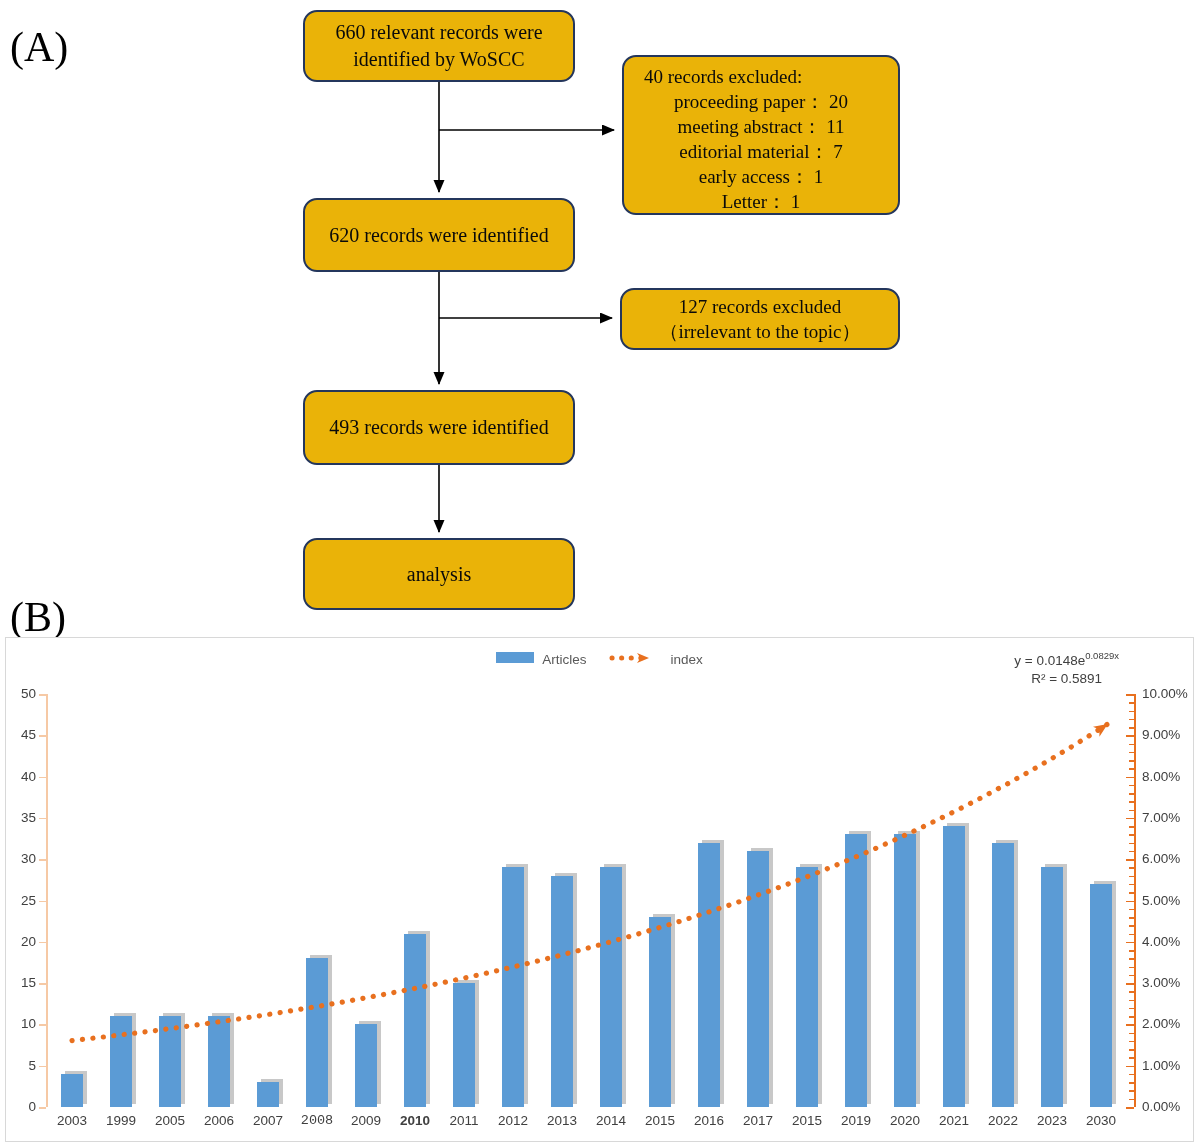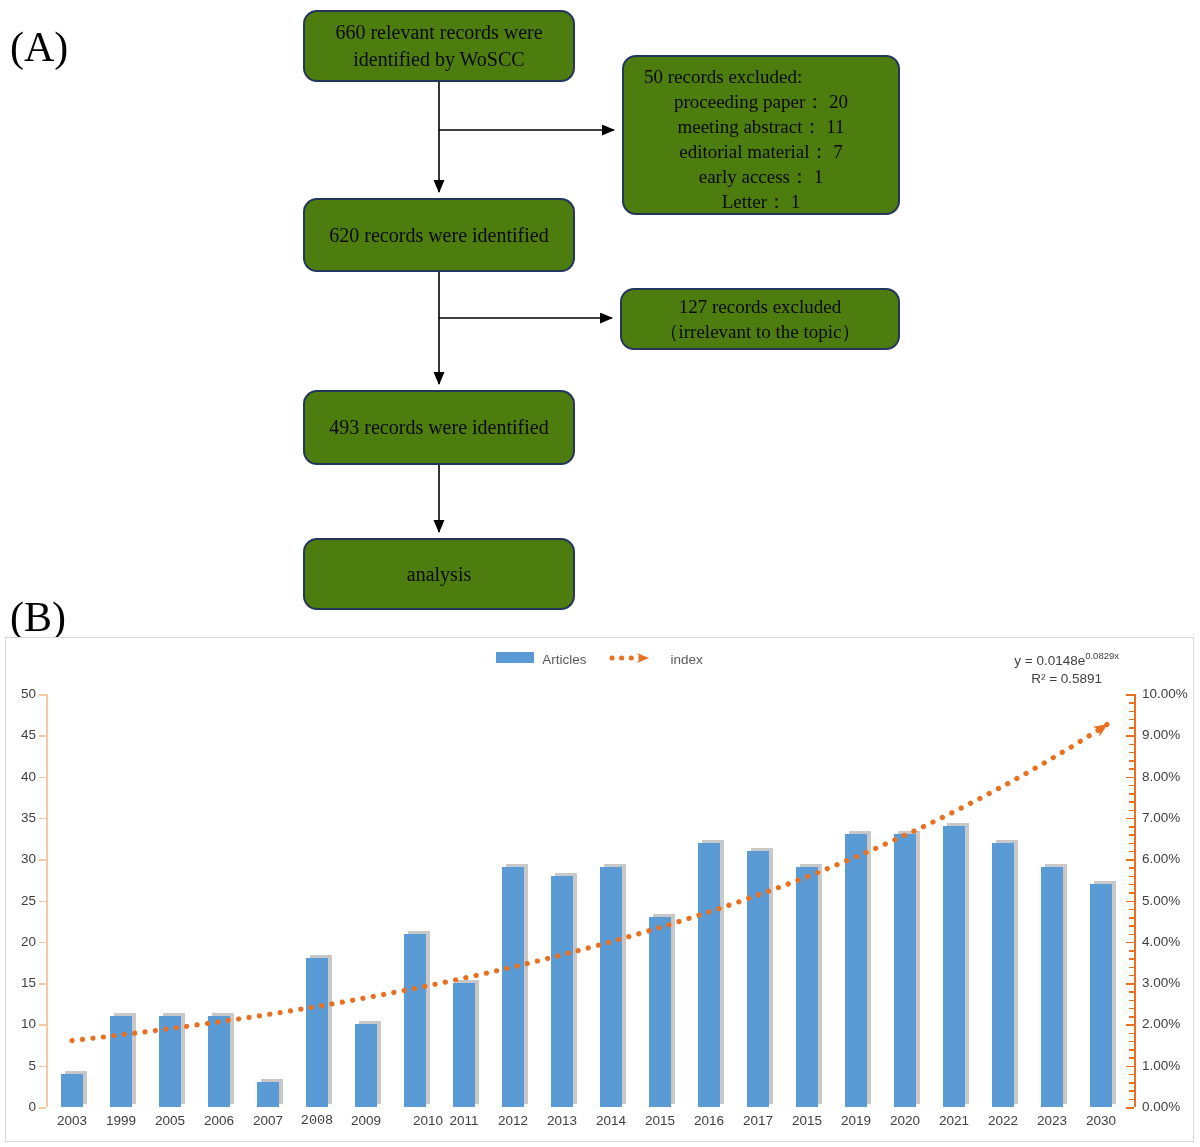--- a/index.html
+++ b/index.html
@@ -1,21 +1,21 @@
 <!DOCTYPE html>
 <html><head>
 <meta charset="utf-8">
 <style>
   html,body{margin:0;padding:0;background:#fff;}
   .figure{position:relative;width:1200px;height:1147px;background:#fff;overflow:hidden;
           font-family:"Liberation Sans",sans-serif;}
   .panel-label{position:absolute;font-family:"Liberation Serif",serif;font-size:42px;color:#000;line-height:1;}
   
   .flow-box{position:absolute;box-sizing:border-box;border:2px solid #24365C;border-radius:14px;
-            background:#4d7c0f;display:flex;flex-direction:column;align-items:center;justify-content:center;
+            background:#eab308;display:flex;flex-direction:column;align-items:center;justify-content:center;
             text-align:center;font-family:"Liberation Serif",serif;font-size:20px;color:#0a0a0a;
             padding:6px 12px;line-height:1.35;}
   .flow-box.excl{font-size:19px;line-height:25px;align-items:stretch;justify-content:flex-start;padding:7px 12px;}
   .excl-title{text-align:left;padding-left:8px;}
   .excl-item{text-align:center;}
   svg.flow-arrows{position:absolute;left:0;top:0;pointer-events:none;}
   
   .chart-frame{position:absolute;left:5px;top:637px;width:1189px;height:505px;box-sizing:border-box;
                border:1px solid #d8d8d8;background:#fff;}
   .legend{position:absolute;left:0;right:0;top:14px;display:flex;justify-content:center;
@@ -51,21 +51,21 @@
     <path d="M439,272 L439,384" stroke="#000" stroke-width="1.6" fill="none" marker-end="url(#arw)"></path>
     <path d="M439,318 L612,318" stroke="#000" stroke-width="1.6" fill="none" marker-end="url(#arw)"></path>
     <path d="M439,465 L439,532" stroke="#000" stroke-width="1.6" fill="none" marker-end="url(#arw)"></path>
   </svg>
 
   <div class="flow-box" style="left:303px;top:10px;width:272px;height:72px;">
     <span>660 relevant records were identified by WoSCC</span>
   </div>
 
   <div class="flow-box excl" style="left:622px;top:55px;width:278px;height:160px;">
-    <span class="excl-title">50 records excluded:</span>
+    <span class="excl-title">40 records excluded:</span>
     <span class="excl-item">proceeding paper： 20</span>
     <span class="excl-item">meeting abstract： 11</span>
     <span class="excl-item">editorial material： 7</span>
     <span class="excl-item">early access： 1</span>
     <span class="excl-item">Letter： 1</span>
   </div>
 
   <div class="flow-box" style="left:303px;top:198px;width:272px;height:74px;">
     <span>620 records were identified</span>
   </div>
@@ -205,21 +205,21 @@
       <div class="x-label" style="left: 140px; top: 475px; width: 48px;">2005</div>
       <div class="bar" style="left: 202px; top: 378.14px; width: 22px; height: 90.86px; background: rgb(91, 155, 213);"></div>
       <div class="x-label" style="left: 189px; top: 475px; width: 48px;">2006</div>
       <div class="bar" style="left: 251px; top: 444.22px; width: 22px; height: 24.78px; background: rgb(91, 155, 213);"></div>
       <div class="x-label" style="left: 238px; top: 475px; width: 48px;">2007</div>
       <div class="bar" style="left: 300px; top: 320.32px; width: 22px; height: 148.68px; background: rgb(91, 155, 213);"></div>
       <div class="x-label" style="left: 287px; top: 475px; width: 48px; font-family: Liberation Mono, monospace;">2008</div>
       <div class="bar" style="left: 349px; top: 386.4px; width: 22px; height: 82.6px; background: rgb(91, 155, 213);"></div>
       <div class="x-label" style="left: 336px; top: 475px; width: 48px;">2009</div>
       <div class="bar" style="left: 398px; top: 295.54px; width: 22px; height: 173.46px; background: rgb(91, 155, 213);"></div>
-      <div class="x-label" style="left: 398px; top: 475px; width: 48px;">2010</div>
+      <div class="x-label" style="left: 385px; top: 475px; width: 48px; font-weight: bold;">2010</div>
       <div class="bar" style="left: 447px; top: 345.1px; width: 22px; height: 123.9px; background: rgb(91, 155, 213);"></div>
       <div class="x-label" style="left: 434px; top: 475px; width: 48px;">2011</div>
       <div class="bar" style="left: 496px; top: 229.46px; width: 22px; height: 239.54px; background: rgb(91, 155, 213);"></div>
       <div class="x-label" style="left: 483px; top: 475px; width: 48px;">2012</div>
       <div class="bar" style="left: 545px; top: 237.72px; width: 22px; height: 231.28px; background: rgb(91, 155, 213);"></div>
       <div class="x-label" style="left: 532px; top: 475px; width: 48px;">2013</div>
       <div class="bar" style="left: 594px; top: 229.46px; width: 22px; height: 239.54px; background: rgb(91, 155, 213);"></div>
       <div class="x-label" style="left: 581px; top: 475px; width: 48px;">2014</div>
       <div class="bar" style="left: 643px; top: 279.02px; width: 22px; height: 189.98px; background: rgb(91, 155, 213);"></div>
       <div class="x-label" style="left: 630px; top: 475px; width: 48px;">2015</div>

